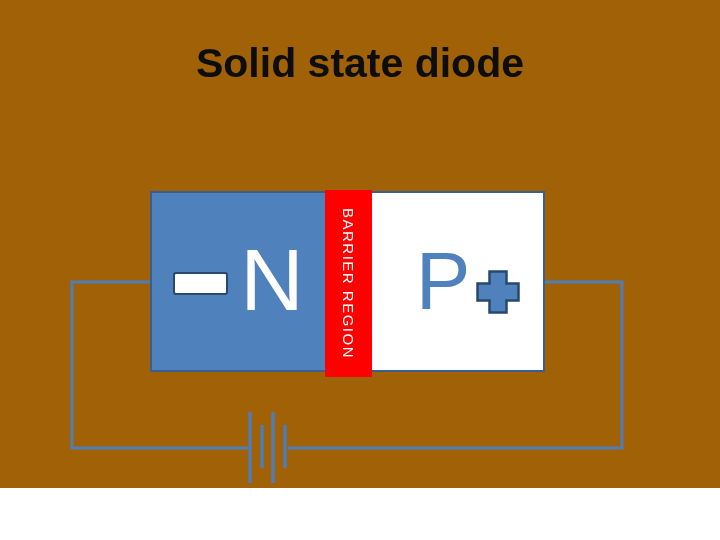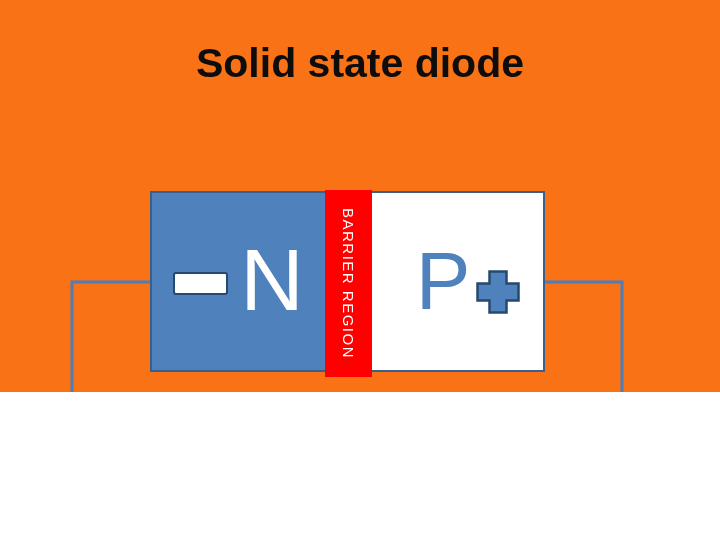--- a/index.html
+++ b/index.html
@@ -1,20 +1,20 @@
 <!DOCTYPE html>
 <html style="--title-text: #0d0d0d; --n-region-fill: #4f81bd; --box-border: #3a5f8d; --barrier-fill: #fe0000; --barrier-text: #ffffff; --n-text: #ffffff; --p-text: #4f81bd; --symbol-fill: #4f81bd; --symbol-border: #27496d; --minus-fill: #ffffff; --wire: #4f7db8;"><head>
 <meta charset="utf-8">
 <style>
   html, body { margin: 0; padding: 0; background: #ffffff; }
   .slide {
     position: relative;
     width: 720px;
-    height: 392px;
-    background: #f97316;
+    height: 488px;
+    background: #a16207;
     overflow: hidden;
     font-family: "Liberation Sans", sans-serif;
     text-decoration: underline;
   }
 
   
   .title {
     position: absolute;
     top: 40px;
     left: 0;

